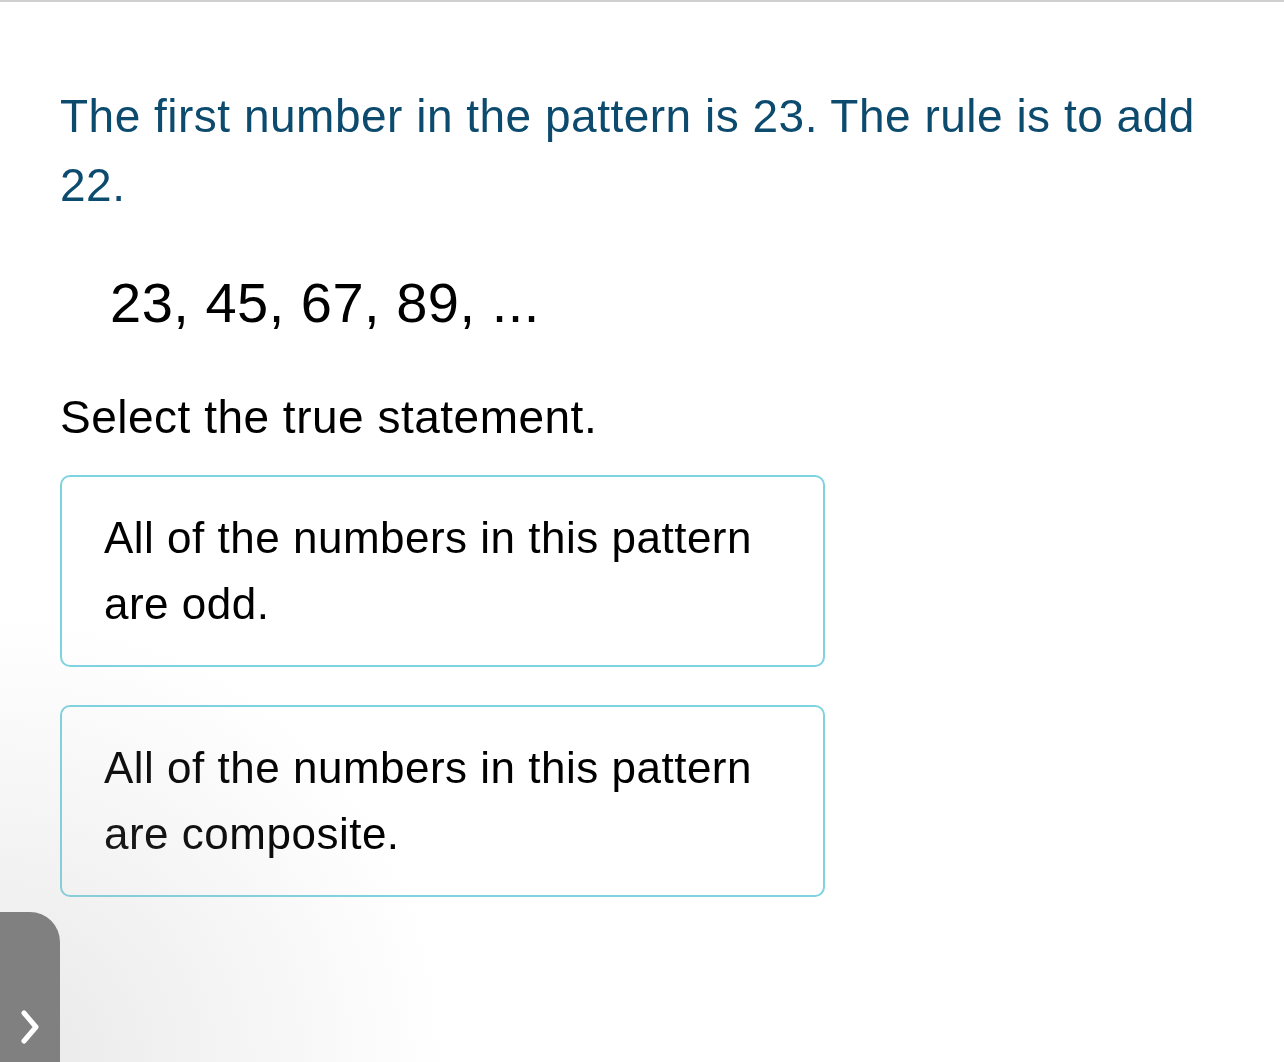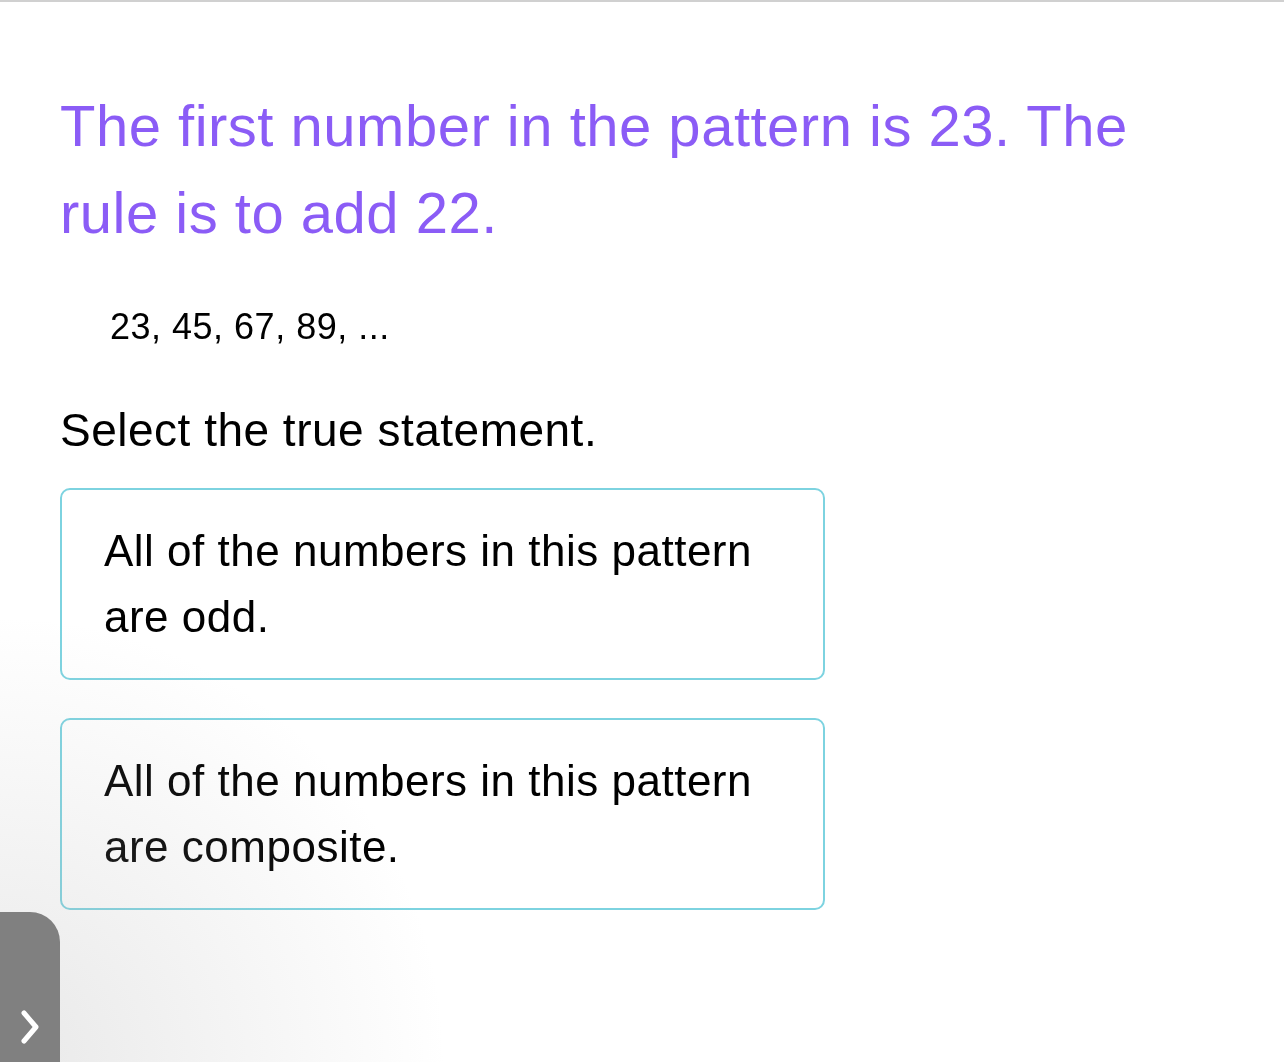--- a/index.html
+++ b/index.html
@@ -16,29 +16,29 @@
       position: relative;
       border-top: 2px solid #d0d0d0;
       overflow: hidden;
     }
     
     .content {
       padding: 80px 60px 0 60px;
     }
     
     .question-text {
-      font-size: 58px;
-      color: #8b5cf6;
+      font-size: 46px;
+      color: #0c4a6e;
       line-height: 1.5;
       margin-bottom: 50px;
       letter-spacing: 0.5px;
     }
     
     .pattern-sequence {
-      font-size: 36px;
+      font-size: 56px;
       color: #000000;
       margin-left: 50px;
       margin-bottom: 55px;
       letter-spacing: 0.5px;
     }
     
     .instruction-text {
       font-size: 46px;
       color: #000000;
       margin-bottom: 31px;

